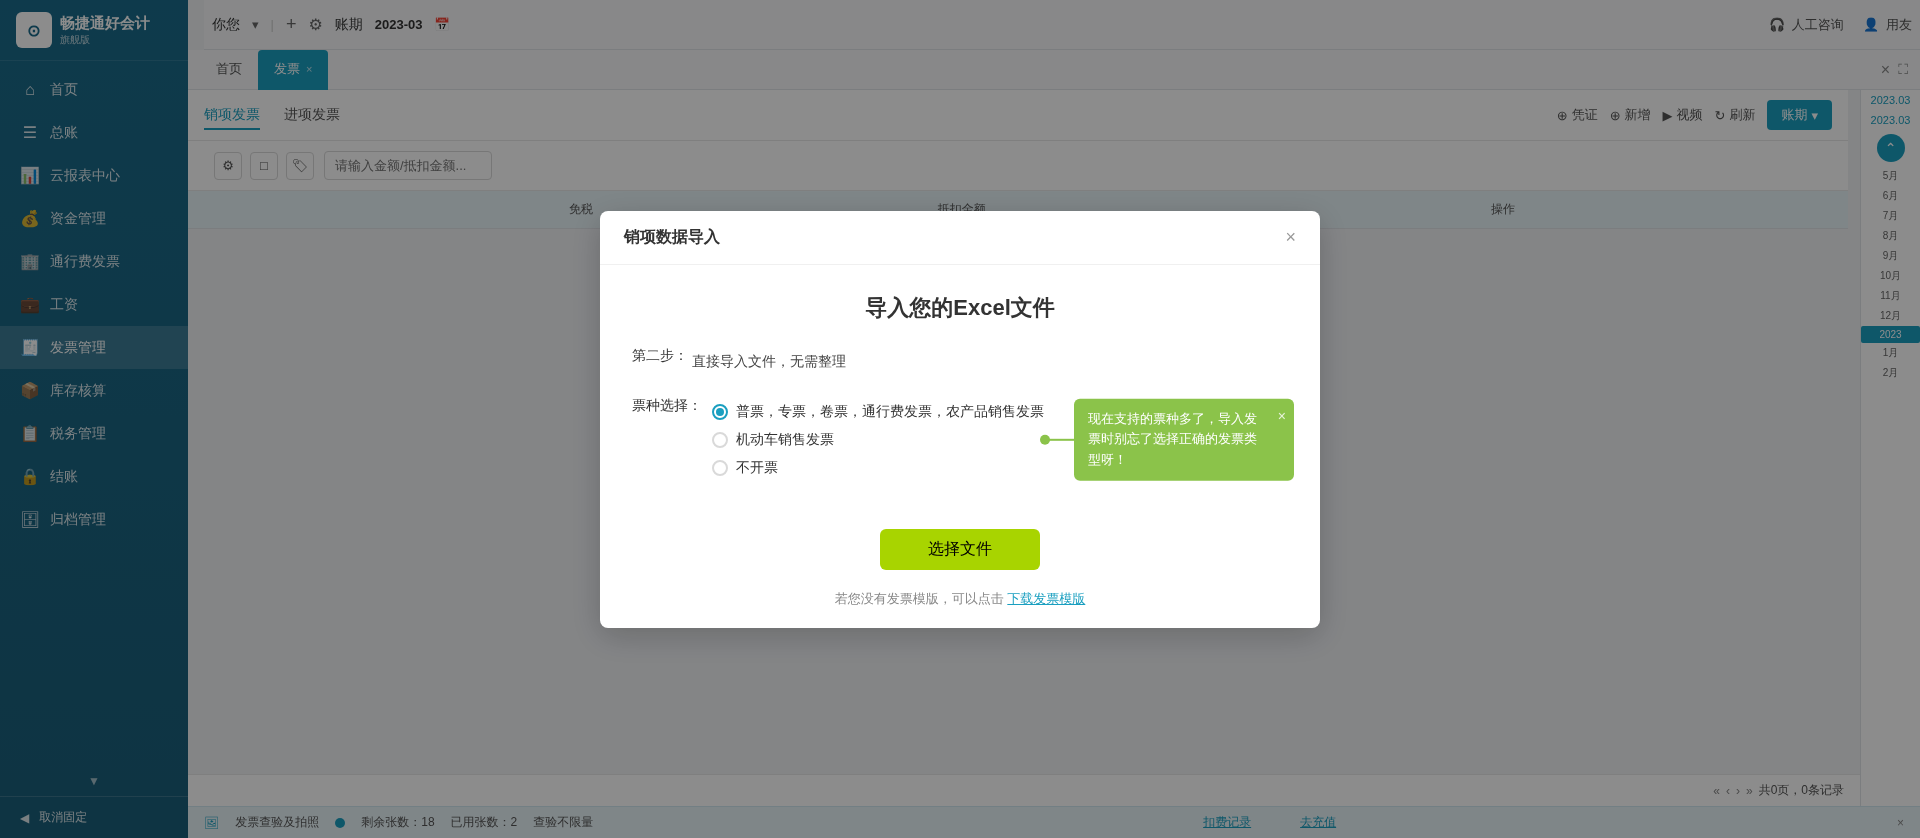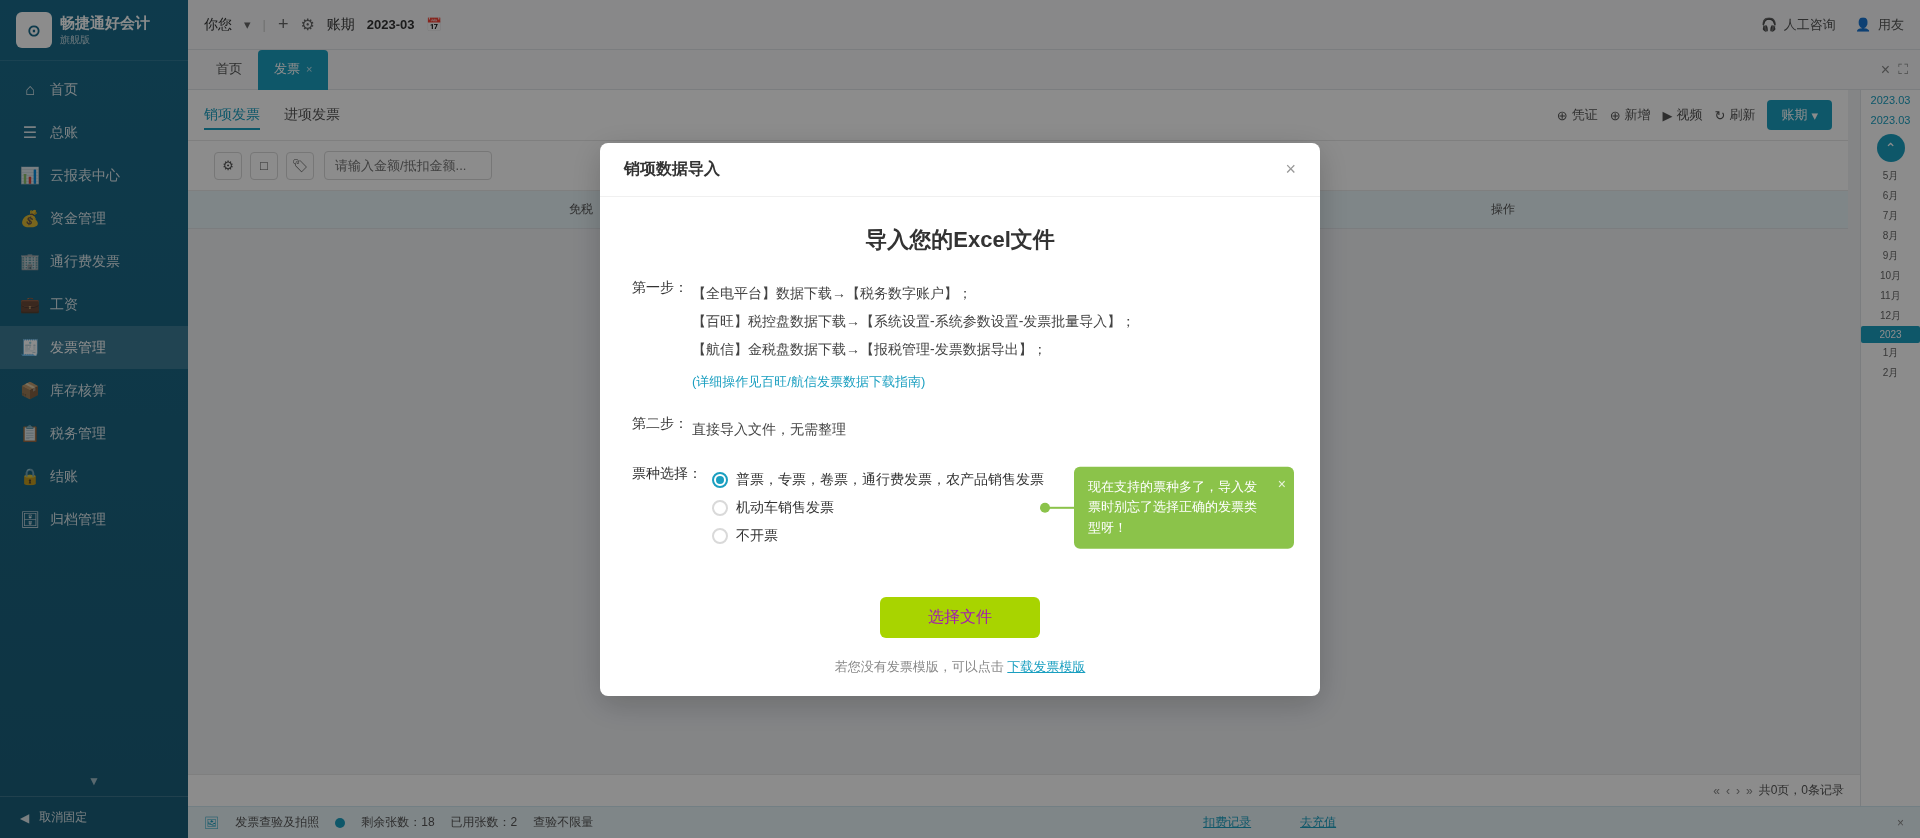--- a/index.html
+++ b/index.html
@@ -31,23 +31,23 @@
     .sidebar-item.active { background: rgba(255,255,255,0.15); color: white; }
     .sidebar-item-icon { font-size: 16px; width: 20px; text-align: center; }
     .sidebar-item-label { font-size: 14px; }
     .sidebar-scroll-btn {
       padding: 8px 20px; color: rgba(255,255,255,0.6); cursor: pointer; text-align: center; font-size: 12px;
       display: flex; align-items: center; justify-content: center; gap: 4px;
     }
 
     
     .topbar {
-      position: fixed; left: 188px; top: 0; right: 0; height: 50px;
+      position: fixed; left: 204px; top: 0; right: 0; height: 50px;
       background: #f7f8fa; border-bottom: 1px solid #e0e3e8;
-      display: flex; align-items: center; padding: 0 16px; gap: 12px; z-index: 9;
+      display: flex; align-items: center; padding: 0 8px; gap: 12px; z-index: 9;
     }
     .topbar-company { color: #333; font-size: 14px; }
     .topbar-dropdown { color: #666; cursor: pointer; }
     .topbar-divider { color: #ccc; }
     .topbar-add { color: #666; cursor: pointer; font-size: 18px; font-weight: 300; }
     .topbar-settings { color: #666; cursor: pointer; font-size: 16px; }
     .topbar-period { color: #333; font-size: 14px; }
     .topbar-period-value { color: #333; font-weight: bold; }
     .topbar-period-icon { color: #1a9fc0; }
     .topbar-right { margin-left: auto; display: flex; align-items: center; gap: 20px; }
@@ -159,21 +159,21 @@
     .radio-circle {
       width: 16px; height: 16px; border-radius: 50%; border: 2px solid #d9d9d9;
       display: flex; align-items: center; justify-content: center; flex-shrink: 0;
     }
     .radio-circle.checked { border-color: #1a9fc0; }
     .radio-circle.checked::after {
       content: ''; width: 8px; height: 8px; border-radius: 50%; background: #1a9fc0;
     }
     .modal-footer { display: flex; justify-content: center; padding: 16px 32px 12px; }
     .select-file-btn {
-      background: #a8d400; color: #a21caf; padding: 10px 48px; border-radius: 6px;
+      background: #a8d400; color: #000000; padding: 10px 48px; border-radius: 6px;
       font-size: 16px; cursor: pointer; border: none; font-family: inherit;
     }
     .modal-download { text-align: center; padding: 8px 0 20px; color: #888; font-size: 13px; }
     .modal-download-link { color: #1a9fc0; text-decoration: underline; cursor: pointer; }
     .scroll-month {
       padding: 3px 2px; font-size: 10px; color: #666; text-align: center; cursor: pointer;
     }
     .scroll-month.highlight { background: #1a9fc0; color: white; border-radius: 2px; }
 
     .content-body {
@@ -385,33 +385,20 @@
 
 <div class="modal-overlay">
   <div class="modal">
     <div class="modal-header">
       <span class="modal-title">销项数据导入</span>
       <span class="modal-close">×</span>
     </div>
     <div class="modal-body">
       <div class="modal-section-title">导入您的Excel文件</div>
 
-      <div class="step">
-        <div class="step-row">
-          <span class="step-key">第一步：</span>
-          <div class="step-content" style="padding-left:0;">
-            <div>【全电平台】数据下载→【税务数字账户】；</div>
-            <div>【百旺】税控盘数据下载→【系统设置-系统参数设置-发票批量导入】；</div>
-            <div>【航信】金税盘数据下载→【报税管理-发票数据导出】；</div>
-            <div style="margin-top:4px;">
-              <a class="step-link">(详细操作见百旺/航信发票数据下载指南)</a>
-            </div>
-          </div>
-        </div>
-      </div>
 
       <div class="step">
         <div class="step-row">
           <span class="step-key">第二步：</span>
           <span class="step-content" style="padding-left:0;">直接导入文件，无需整理</span>
         </div>
       </div>
 
       <div style="display:flex; align-items:flex-start; gap:0; margin-top:8px; position:relative;">
         <span style="font-size:14px; color:#333; min-width:80px; font-weight:500; padding-top:2px;">票种选择：</span>

